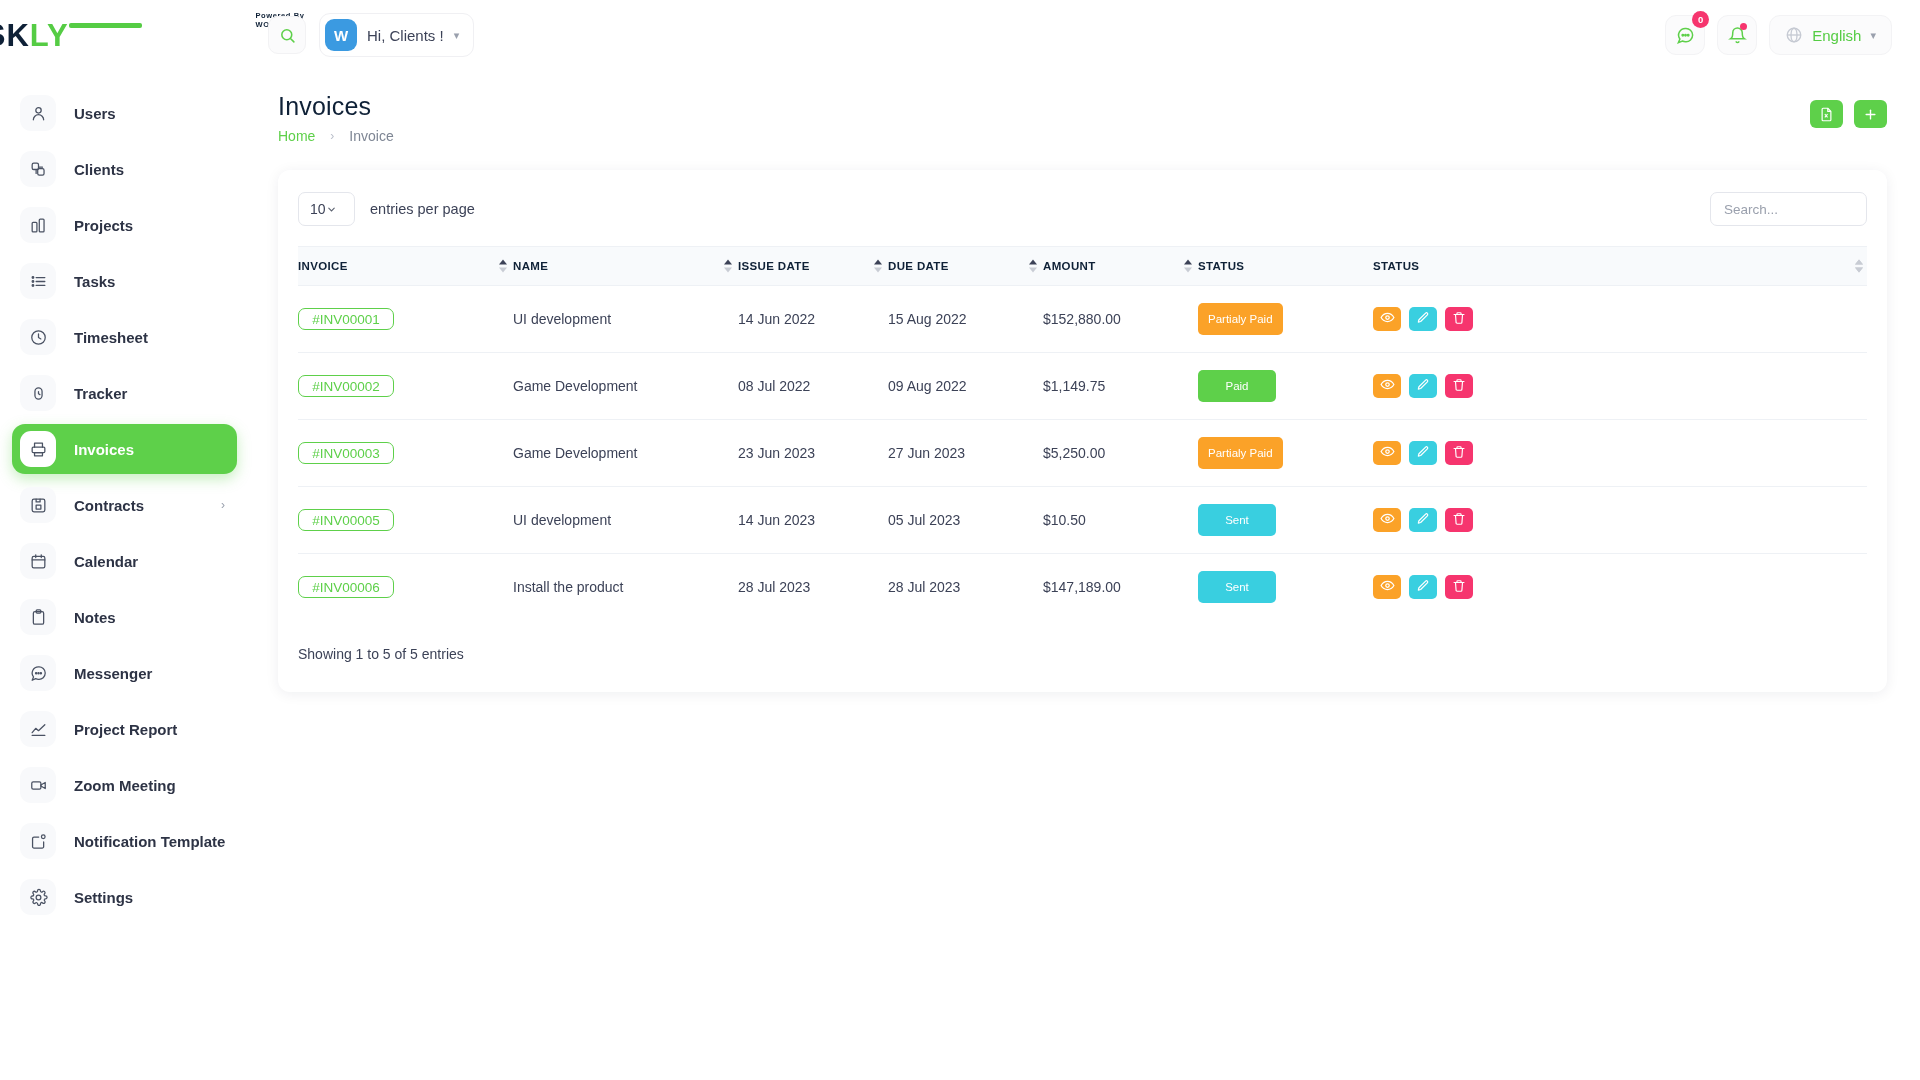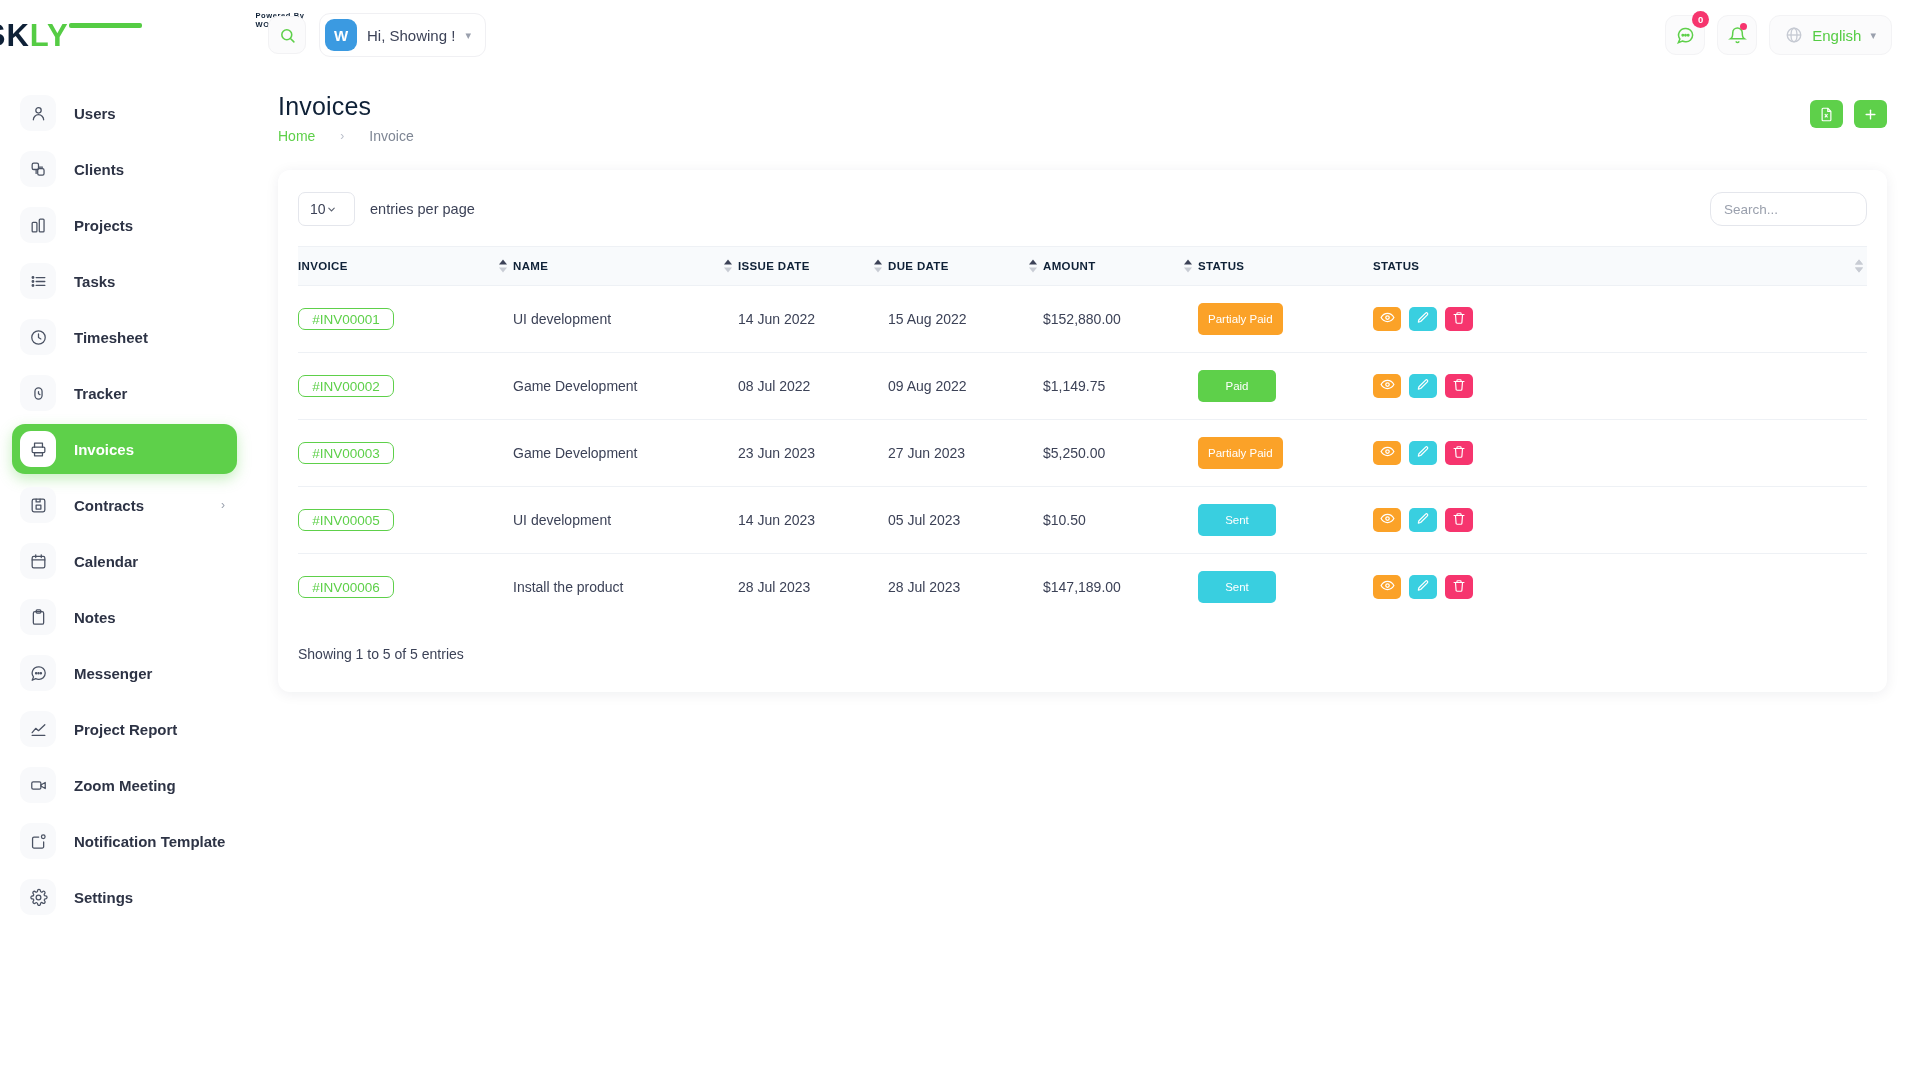--- a/index.html
+++ b/index.html
@@ -98,21 +98,21 @@
   .nav-item.active .nav-label { color: #ffffff; }
   .nav-arrow { margin-left: auto; margin-right: 12px; color:#9aa0ad; font-size: 12px;}
 
   
   .main {
     position: absolute; top: 70px; left: 255px; width: 1665px; height: 1010px;
     background: #ffffff; padding: 22px 33px 0 23px;
   }
   .page-head { display: flex; align-items: flex-start; }
   .page-title { font-size: 25px; color: #0f2137; font-weight: 400; letter-spacing:.2px;}
-  .breadcrumb { margin-top: 7px; font-size: 14px; display: flex; align-items: center; gap: 25px; }
+  .breadcrumb { margin-top: 7px; font-size: 14px; display: flex; align-items: center; gap: 15px; }
   .bc-home { color: #5ed04a; cursor: pointer; }
   .bc-sep { color: #b9bec9; font-size: 12px; }
   .bc-cur { color: #7e8694; }
   .head-actions { margin-left: auto; display: flex; gap: 11px; padding-top: 8px; }
   .hbtn {
     width: 33px; height: 28px; border-radius: 6px; background: #5ed04a;
     display: flex; align-items: center; justify-content: center; cursor: pointer;
     border: none;
   }
 
@@ -126,21 +126,21 @@
   .entries-wrap { display: flex; align-items: center; gap: 15px; }
   .select-box {
     width: 57px; height: 34px; border: 1px solid #e4e6ec; border-radius: 7px;
     display: flex; align-items: center; 
     padding: 0 9px 0 11px; font-size: 14px; color: #3c4257; cursor: pointer;
     background:#fff;
   }
   .entries-label { font-size: 14.5px; color: #3c4257; }
   .search-input {
     margin-left: auto; width: 157px; height: 34px; border: 1px solid #e4e6ec;
-    border-radius: 12px; padding: 0 13px; font-size: 13.5px; color: #3c4257;
+    border-radius: 7px; padding: 0 13px; font-size: 13.5px; color: #3c4257;
     outline: none; background: #fff; font-family: "Liberation Sans", sans-serif;
   }
   .search-input::placeholder { color: #9aa0ad; }
 
   table { width: 100%; border-collapse: collapse; }
   thead tr { background: #f8fafc; }
   th {
     font-size: 11.5px; font-weight: 700; color: #0f2137; letter-spacing: .35px;
     text-align: left; padding: 13px 0 13px 0; position: relative;
     border-top: 1px solid #eef1f5; border-bottom: 1px solid #eef1f5;
@@ -210,21 +210,21 @@
 
   <div class="search-btn">
     <svg width="17" height="17" viewBox="0 0 24 24" fill="none" stroke="#5ed04a" stroke-width="2.2" stroke-linecap="round">
       <circle cx="11" cy="11" r="7"></circle>
         <line x1="16.5" y1="16.5" x2="21" y2="21"></line>
     </svg>
   </div>
 
   <div class="user-chip">
     <div class="avatar">W</div>
-    <span class="user-name">Hi, Showing !</span>
+    <span class="user-name">Hi, Clients !</span>
     <span class="chev">▾</span>
   </div>
 
   <div class="topbar-right">
     <div class="icon-chip">
       <svg width="19" height="19" viewBox="0 0 24 24" fill="none" stroke="#5ed04a" stroke-width="1.9" stroke-linecap="round">
         <path d="M21 11.5a8.4 8.4 0 0 1-9 8.4 9 9 0 0 1-3.9-.9L3 21l1.9-4.6A8.4 8.4 0 0 1 12 3.1a8.4 8.4 0 0 1 9 8.4z"></path>
         <circle cx="8.6" cy="11.6" r=".9" fill="#5ed04a"></circle>
           <circle cx="12" cy="11.6" r=".9" fill="#5ed04a"></circle>
           <circle cx="15.4" cy="11.6" r=".9" fill="#5ed04a"></circle>

